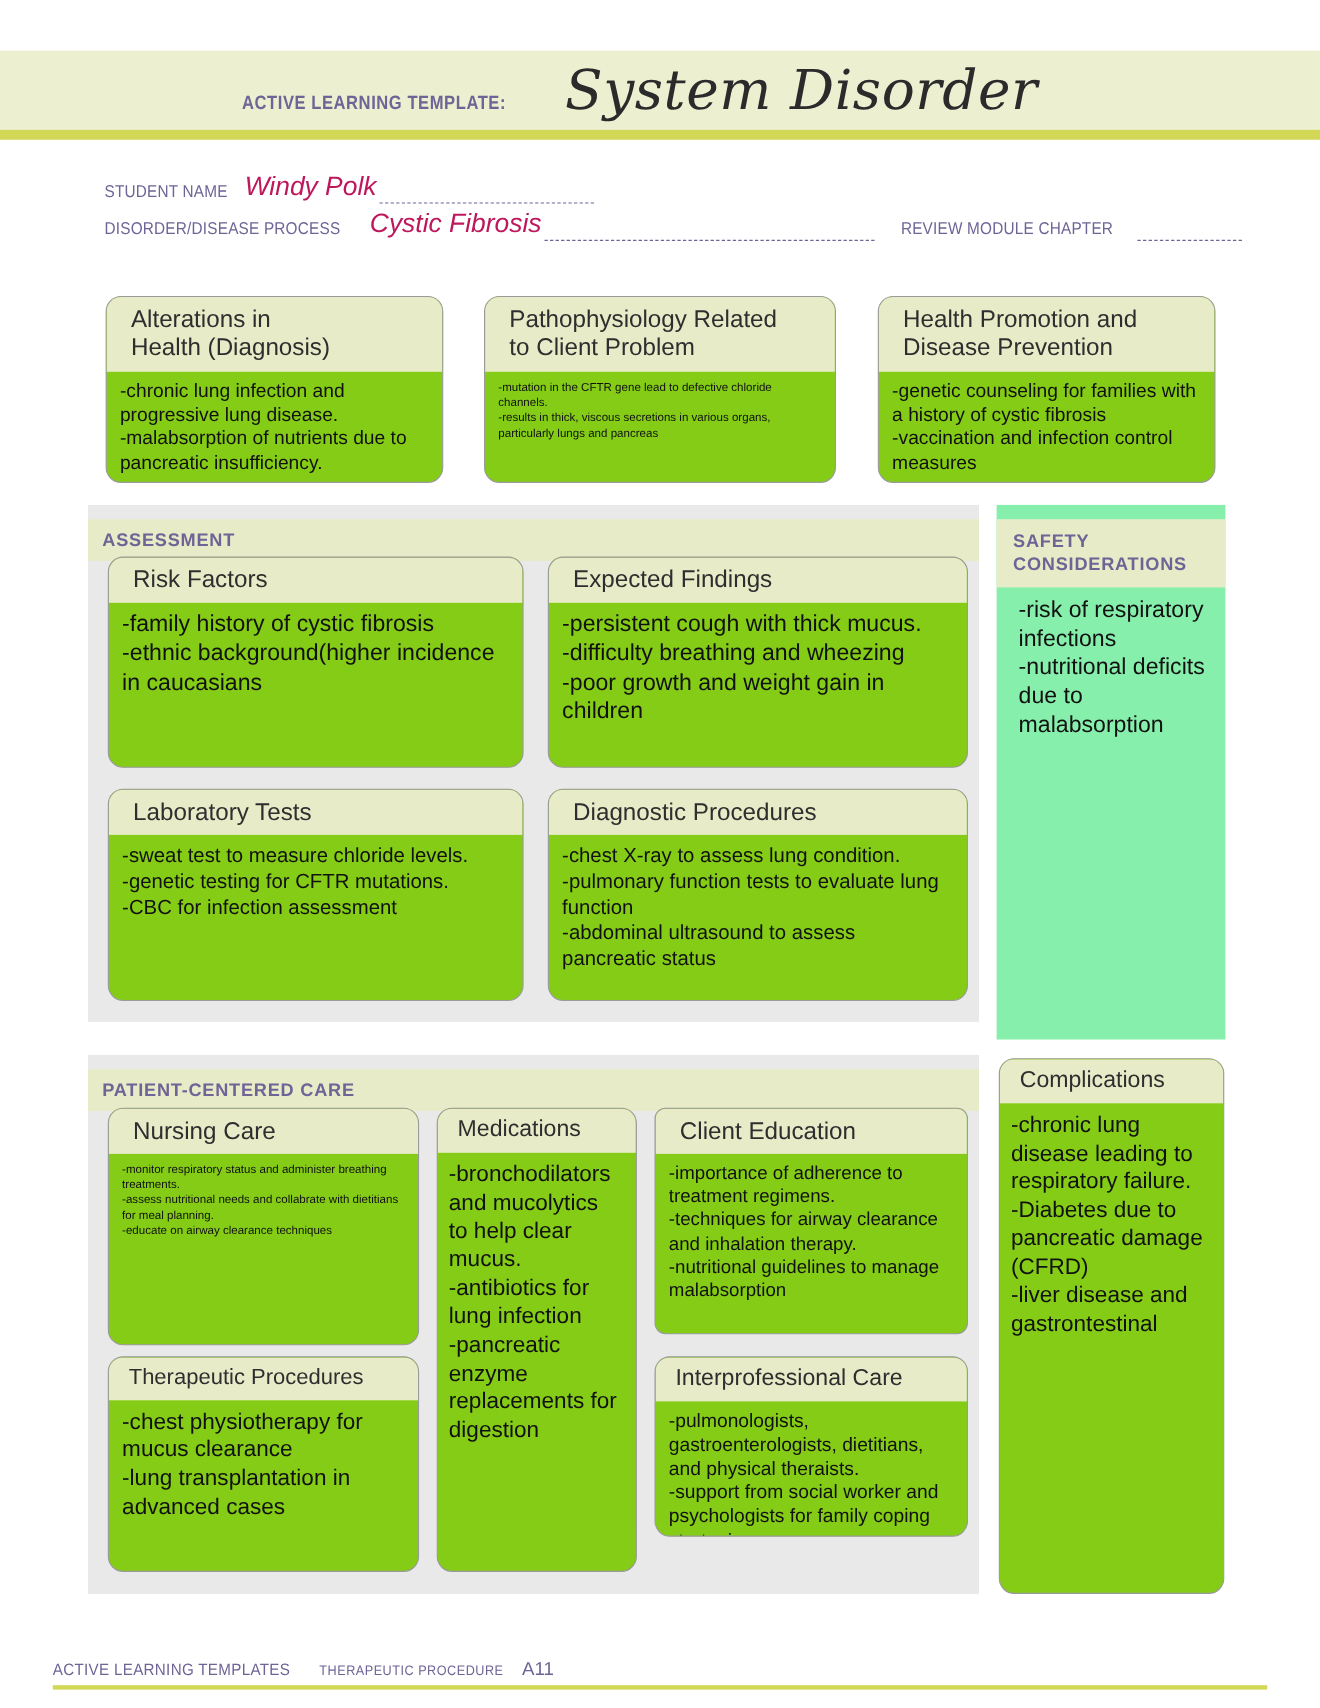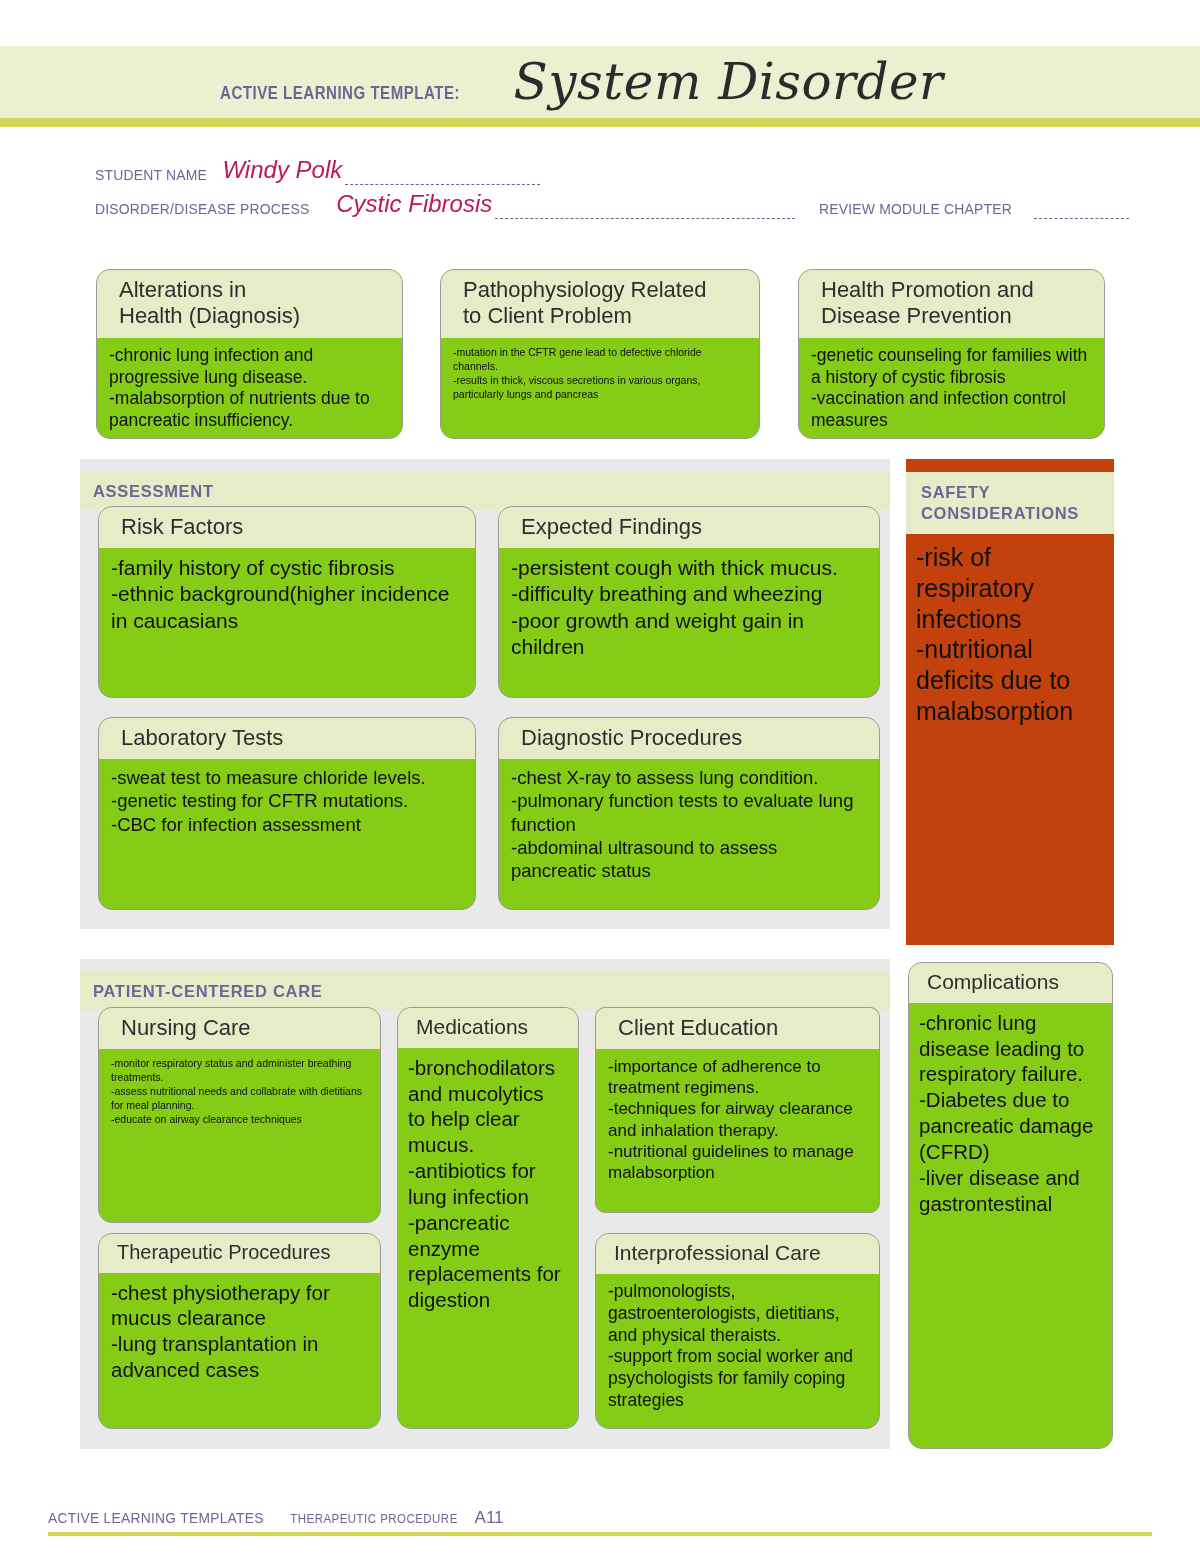--- a/index.html
+++ b/index.html
@@ -133,48 +133,48 @@
     letter-spacing: 0.7px;
     padding: 10px 0 9px 13px;
     margin-top: 13px;
   }
   #panel-assessment { left: 80px; top: 459px; width: 810px; height: 470px; }
   #panel-care       { left: 80px; top: 959px; width: 810px; height: 490px; }
 
   #panel-safety {
     position: absolute;
     left: 906px; top: 459px; width: 208px; height: 486px;
-    background: #c2410c;
+    background: #86efac;
   }
   #panel-safety .panel-title {
     line-height: 1.28;
     padding: 10px 0 10px 15px;
     font-size: 16.5px;
   }
   #safety-body {
-    padding: 8px 10px 0 10px;
-    font-size: 25px;
+    padding: 8px 10px 0 20px;
+    font-size: 21px;
     line-height: 1.23;
     color: #111;
   }
 
   
   #card-risk       { left: 98px;  top: 506px; width: 378px; height: 192px; }
   #card-findings   { left: 498px; top: 506px; width: 382px; height: 192px; }
   #card-lab        { left: 98px;  top: 717px; width: 378px; height: 193px; }
   #card-diagnostic { left: 498px; top: 717px; width: 382px; height: 193px; }
   #card-risk .card-body, #card-findings .card-body { font-size: 21px; line-height: 1.26; }
   #card-lab .card-body, #card-diagnostic .card-body { font-size: 18.5px; line-height: 1.26; }
 
   
   #card-nursing     { left: 98px;  top: 1007px; width: 283px; height: 216px; }
   #card-therapeutic { left: 98px;  top: 1233px; width: 283px; height: 196px; }
   #card-medications { left: 397px; top: 1007px; width: 182px; height: 422px; }
   #card-clienteduc  { left: 595px; top: 1007px; width: 285px; height: 206px; border-radius: 10px; }
-  #card-interprof   { left: 595px; top: 1233px; width: 285px; height: 196px; }
+  #card-interprof   { left: 595px; top: 1233px; width: 285px; height: 164px; }
 
   #card-medications .card-head { padding-left: 18px; font-size: 21px; }
   #card-medications .card-body { font-size: 20.5px; line-height: 1.26; padding-left: 10px; }
   #card-therapeutic .card-head { font-size: 20px; padding-left: 18px; }
   #card-therapeutic .card-body { font-size: 20.5px; line-height: 1.26; }
   #card-clienteduc .card-body { font-size: 17px; line-height: 1.25; }
   #card-interprof .card-head { font-size: 21px; padding-left: 18px; }
   #card-interprof .card-body { font-size: 17.5px; line-height: 1.25; }
 
   

